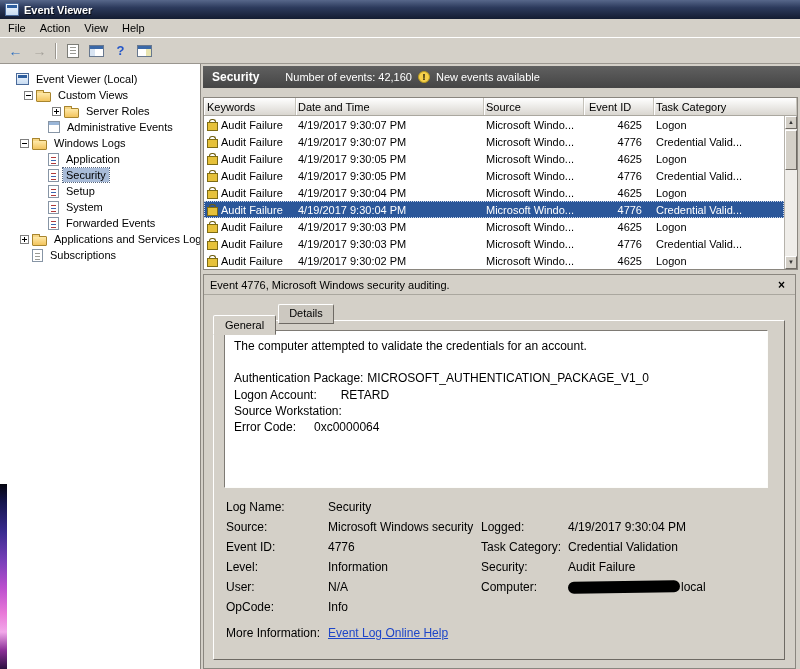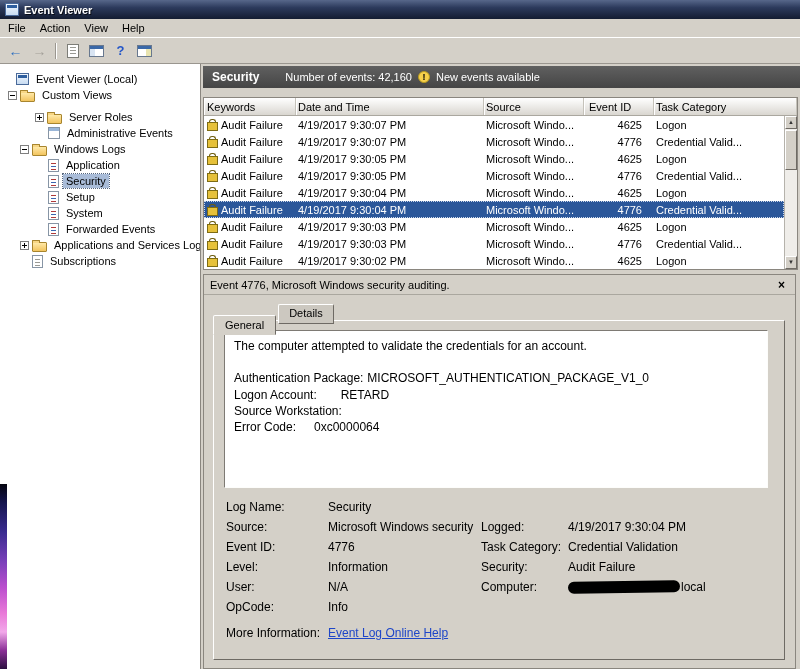--- a/index.html
+++ b/index.html
@@ -143,26 +143,26 @@
     </div>
 
   <div class="main">
 
     <div class="tree-panel">
         <div class="titem" style="padding-left: 4px;">
           <span class="exp spacer"></span>
           <span class="t-ico ico-root"></span>
           <span class="tlabel">Event Viewer (Local)</span>
         </div>
-        <div class="titem" style="padding-left: 8px;">
+        <div class="titem" style="padding-left: 24px;">
           <span class="exp minus"></span>
           <span class="t-ico ico-folder"></span>
           <span class="tlabel">Custom Views</span>
         </div>
-        <div class="titem" style="padding-left: 35px; margin-top: 6px;">
+        <div class="titem" style="padding-left: 52px;">
           <span class="exp plus"></span>
           <span class="t-ico ico-folder"></span>
           <span class="tlabel">Server Roles</span>
         </div>
         <div class="titem" style="padding-left: 36px;">
           <span class="exp spacer"></span>
           <span class="t-ico ico-view"></span>
           <span class="tlabel">Administrative Events</span>
         </div>
         <div class="titem" style="padding-left: 20px;">

